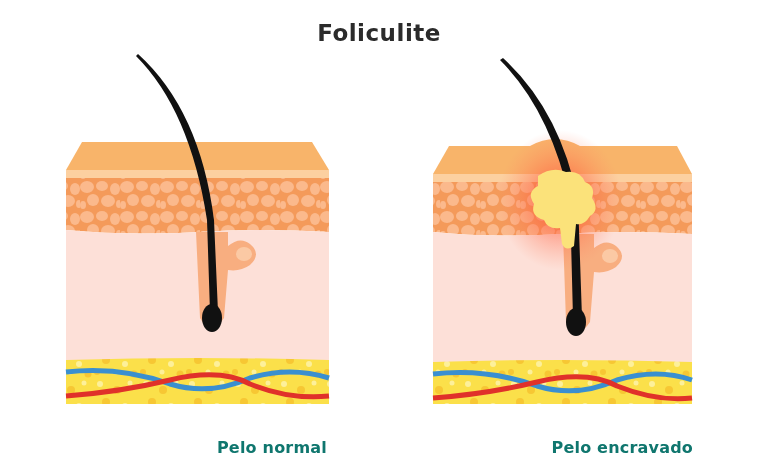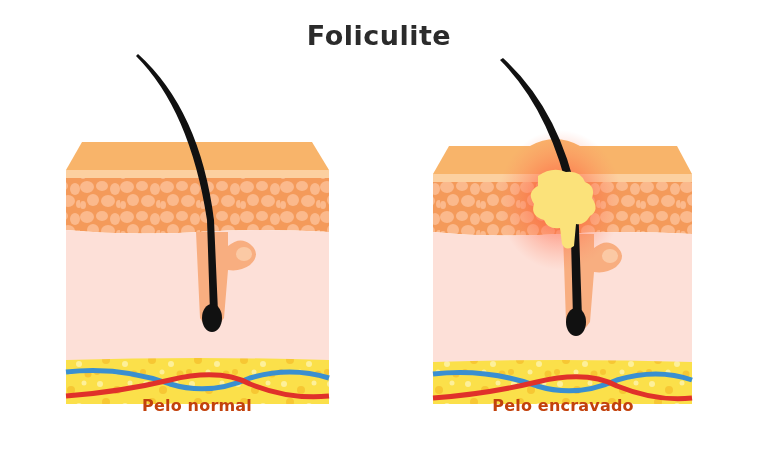--- a/index.html
+++ b/index.html
@@ -1,18 +1,18 @@
 <!DOCTYPE html>
 <html><head>
   <meta charset="utf-8">
   <style>
     html, body { margin: 0; padding: 0; background: #ffffff; }
     body { width: 758px; height: 469px; position: relative; overflow: hidden; font-family: "DejaVu Sans", "Liberation Sans", sans-serif; }
-    .title { position: absolute; left: 0; top: 20px; width: 758px; text-align: center; font-size: 27px; font-weight: bold; color: #2b2b2b; letter-spacing: 0.5px; }
-    .caption { position: absolute; top: 396px; font-size: 16px; font-weight: bold; color: #c2410c; text-align: center; width: 260px; letter-spacing: 0.2px; }
+    .title { position: absolute; left: 0; top: 20px; width: 758px; text-align: center; font-size: 23px; font-weight: bold; color: #2b2b2b; letter-spacing: 0.5px; }
+    .caption { position: absolute; top: 438px; font-size: 16px; font-weight: bold; color: #0f766e; text-align: right; width: 260px; letter-spacing: 0.2px; }
     .cap-left { left: 67px; }
     .cap-right { left: 433px; }
     svg.scene { position: absolute; left: 0; top: 0; }
   </style>
 </head>
 <body>
 
 <div class="title">Foliculite</div>
 
 <svg class="scene" width="758" height="469" viewBox="0 0 758 469">

